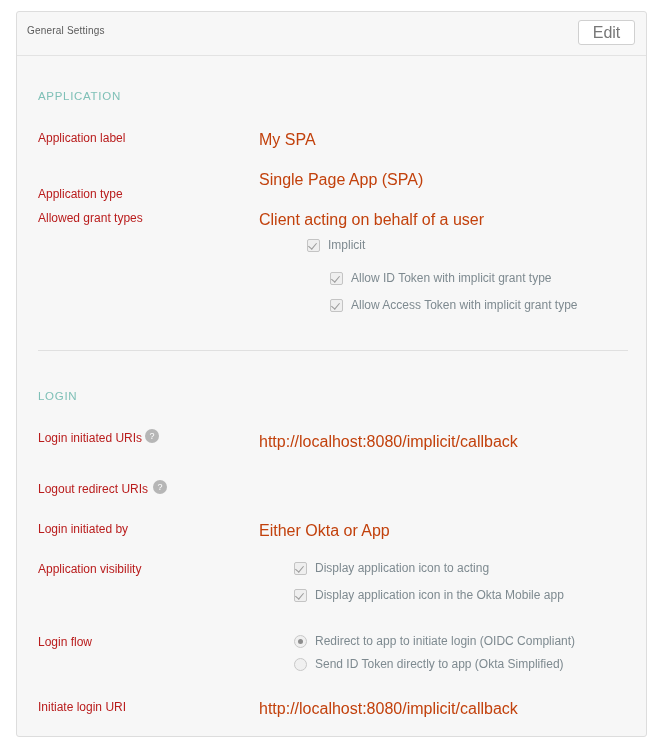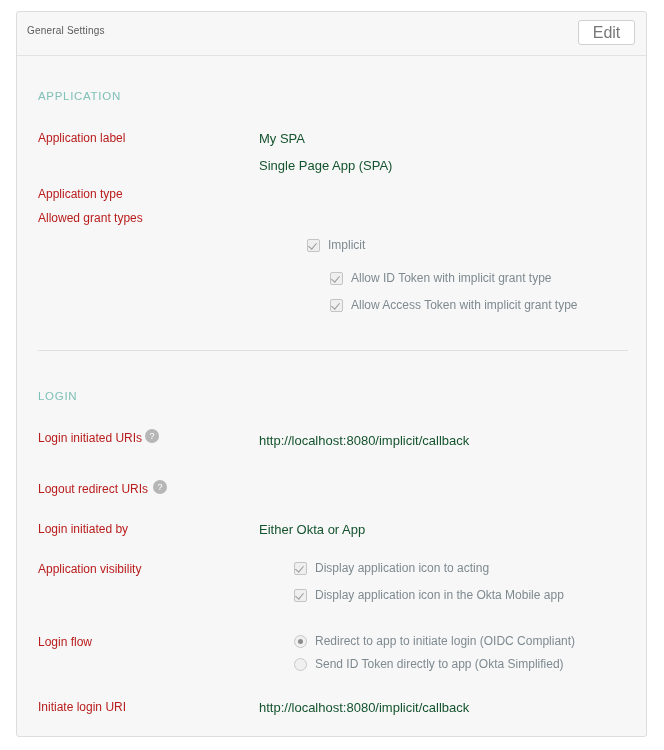--- a/index.html
+++ b/index.html
@@ -74,22 +74,22 @@
   .row-label {
     position: absolute;
     left: 21px;
     font-size: 12px;
     color: #b91c1c;
     white-space: nowrap;
   }
   .row-value {
     position: absolute;
     left: 242px;
-    font-size: 13px;
-    color: #14532d;
+    font-size: 16px;
+    color: #c2410c;
     white-space: nowrap;
   }
   .help-icon {
     position: absolute;
     width: 14px;
     height: 14px;
     border-radius: 50%;
     background: #b6b6b6;
     color: #ffffff;
     font-size: 9px;
@@ -172,23 +172,24 @@
     </div>
 
     <div class="card-body">
 
       <div class="section-head" style="top:34px;">APPLICATION</div>
 
       <div class="row-label" style="top:75px;">Application label</div>
       <div class="row-value" style="top:75px;">My SPA</div>
 
       <div class="row-label" style="top:115px;margin-top:16px;">Application type</div>
-      <div class="row-value" style="top:102px;text-align:center;">Single Page App (SPA)</div>
+      <div class="row-value" style="top:115px;text-align:center;">Single Page App (SPA)</div>
 
       <div class="row-label" style="top:155px;">Allowed grant types</div>
+      <div class="row-value" style="top:155px;">Client acting on behalf of a user</div>
 
       <div class="opt-row" style="left:258px; top:182px;">
         <span class="cb checked"></span>
         <span class="opt-label">Implicit</span>
       </div>
 
       <div class="opt-row" style="left:281px; top:242px;">
         <span class="cb checked"></span>
         <span class="opt-label">Allow Access Token with implicit grant type</span>
       </div>

